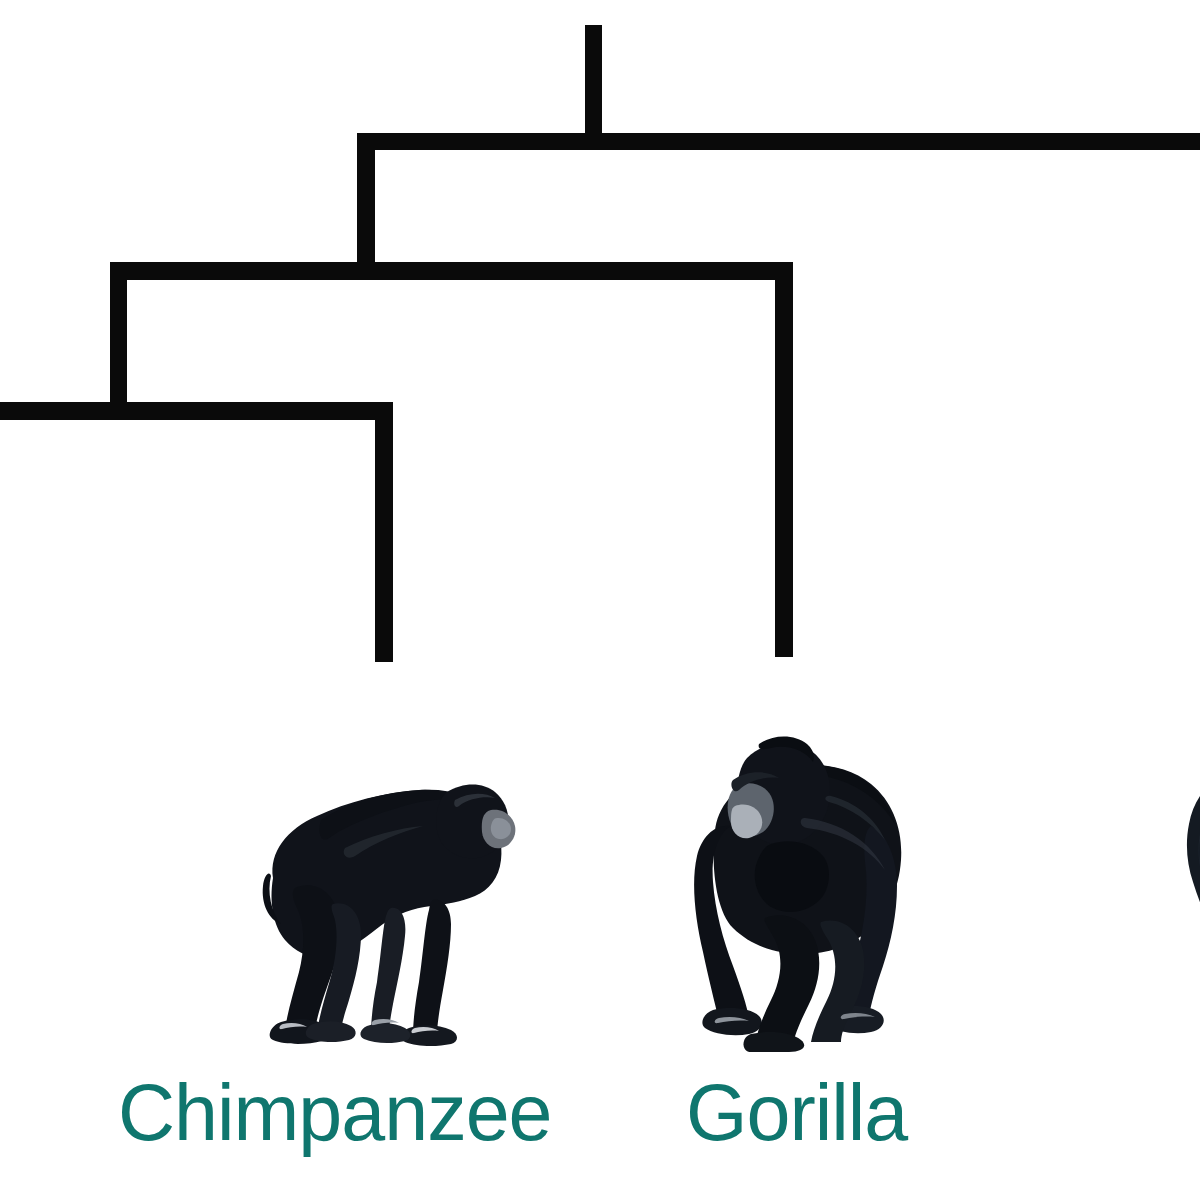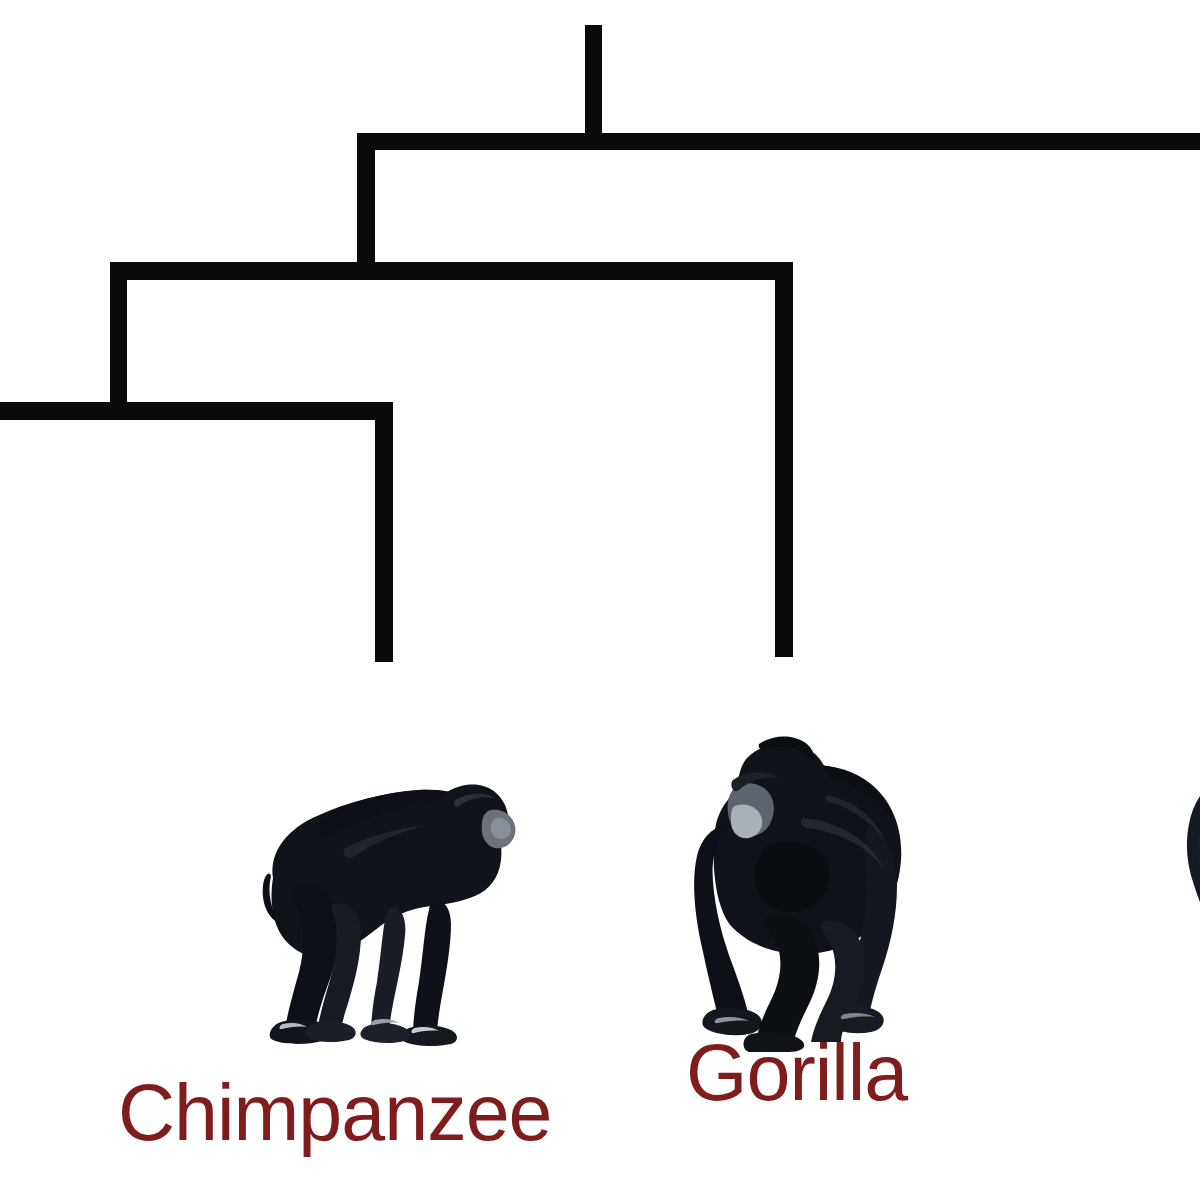--- a/index.html
+++ b/index.html
@@ -48,30 +48,30 @@
   }
   .taxon-image svg { display: block; width: 100%; height: 100%; }
 
   #img-chimpanzee { left: 225px;  top: 728px;  width: 300px; height: 320px; }
   #img-gorilla    { left: 655px;  top: 722px;  width: 278px; height: 330px; }
   #img-third-ape  { left: 1163px; top: 770px;  width: 60px;  height: 200px; }
 
   
   .taxon-label {
     position: absolute;
-    color: #7f1d1d;
+    color: #0f766e;
     font-family: "Liberation Sans", sans-serif;
     font-size: 79px;
     font-weight: 400;
     line-height: 1;
     letter-spacing: -1px;
     white-space: nowrap;
   }
   #label-chimpanzee { left: 118px; top: 1073px; }
-  #label-gorilla    { left: 686px; top: 1033px; }
+  #label-gorilla    { left: 686px; top: 1073px; }
 </style>
 </head>
 <body>
 
 <div id="canvas">
 
   <div class="branch" id="root-stem"></div>
 
   <div class="branch" id="bar-level1"></div>
   <div class="branch" id="desc-level1-l"></div>

